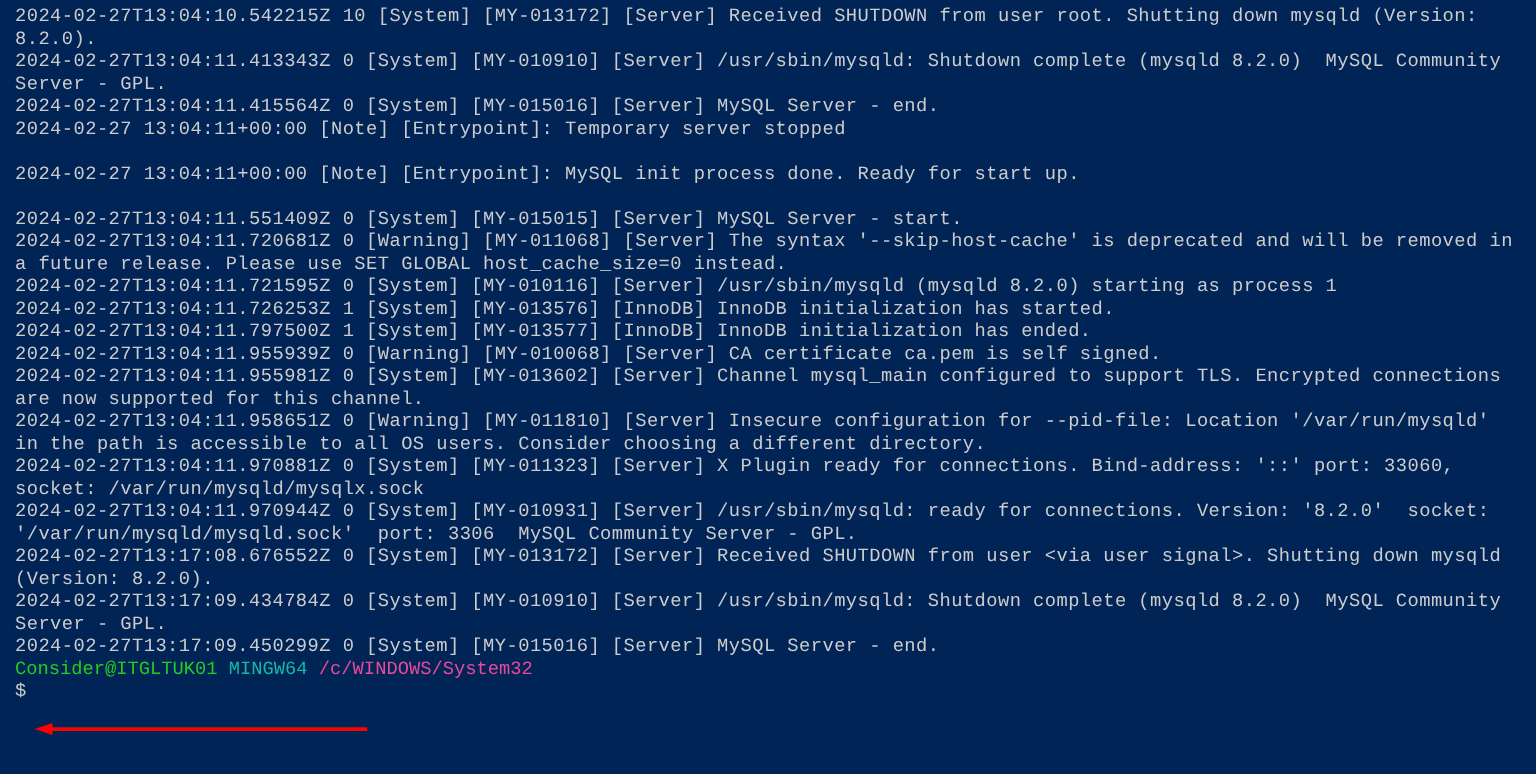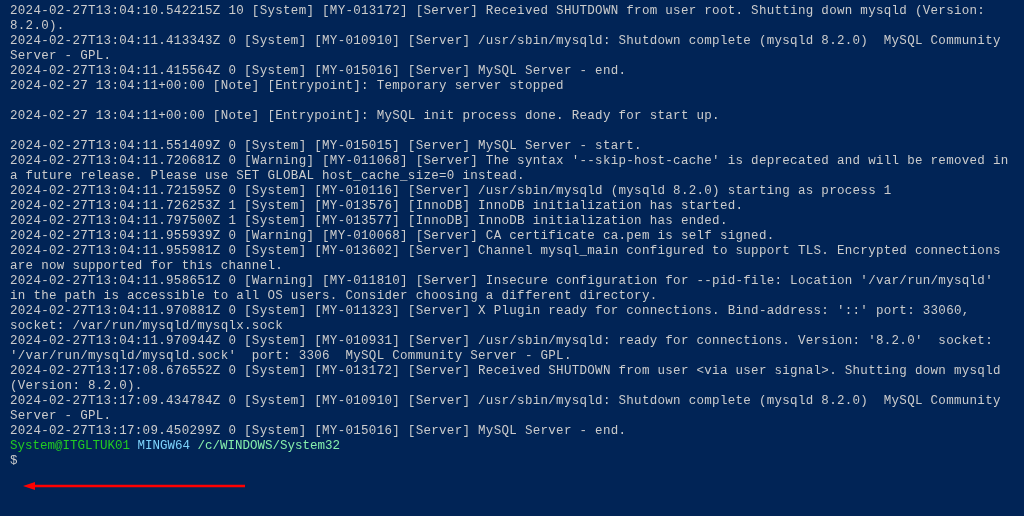--- a/index.html
+++ b/index.html
@@ -28,44 +28,44 @@
     .log-line {
       display: block;
     }
     .prompt-line {
       margin-top: 0px;
     }
     .prompt-user {
       color: #22cc22;
     }
     .prompt-os {
-      color: #7dd3fc;
+      color: #14b8a6;
     }
     .prompt-path {
-      color: #86efac;
+      color: #ec4899;
     }
     .prompt-dollar {
       color: #cccccc;
     }
     .arrow-wrap {
       position: absolute;
       bottom: 25px;
       left: 23px;
     }
     .arrow-svg {
       display: block;
     }
   </style>
 </head>
 <body>
 
 <div class="terminal-output" id="log-container"><span class="log-line">2024-02-27T13:04:10.542215Z 10 [System] [MY-013172] [Server] Received SHUTDOWN from user root. Shutting down mysqld (Version: 8.2.0).</span><span class="log-line">2024-02-27T13:04:11.413343Z 0 [System] [MY-010910] [Server] /usr/sbin/mysqld: Shutdown complete (mysqld 8.2.0)  MySQL Community Server - GPL.</span><span class="log-line">2024-02-27T13:04:11.415564Z 0 [System] [MY-015016] [Server] MySQL Server - end.</span><span class="log-line">2024-02-27 13:04:11+00:00 [Note] [Entrypoint]: Temporary server stopped</span><span class="log-line">&nbsp;</span><span class="log-line">2024-02-27 13:04:11+00:00 [Note] [Entrypoint]: MySQL init process done. Ready for start up.</span><span class="log-line">&nbsp;</span><span class="log-line">2024-02-27T13:04:11.551409Z 0 [System] [MY-015015] [Server] MySQL Server - start.</span><span class="log-line">2024-02-27T13:04:11.720681Z 0 [Warning] [MY-011068] [Server] The syntax '--skip-host-cache' is deprecated and will be removed in a future release. Please use SET GLOBAL host_cache_size=0 instead.</span><span class="log-line">2024-02-27T13:04:11.721595Z 0 [System] [MY-010116] [Server] /usr/sbin/mysqld (mysqld 8.2.0) starting as process 1</span><span class="log-line">2024-02-27T13:04:11.726253Z 1 [System] [MY-013576] [InnoDB] InnoDB initialization has started.</span><span class="log-line">2024-02-27T13:04:11.797500Z 1 [System] [MY-013577] [InnoDB] InnoDB initialization has ended.</span><span class="log-line">2024-02-27T13:04:11.955939Z 0 [Warning] [MY-010068] [Server] CA certificate ca.pem is self signed.</span><span class="log-line">2024-02-27T13:04:11.955981Z 0 [System] [MY-013602] [Server] Channel mysql_main configured to support TLS. Encrypted connections are now supported for this channel.</span><span class="log-line">2024-02-27T13:04:11.958651Z 0 [Warning] [MY-011810] [Server] Insecure configuration for --pid-file: Location '/var/run/mysqld' in the path is accessible to all OS users. Consider choosing a different directory.</span><span class="log-line">2024-02-27T13:04:11.970881Z 0 [System] [MY-011323] [Server] X Plugin ready for connections. Bind-address: '::' port: 33060, socket: /var/run/mysqld/mysqlx.sock</span><span class="log-line">2024-02-27T13:04:11.970944Z 0 [System] [MY-010931] [Server] /usr/sbin/mysqld: ready for connections. Version: '8.2.0'  socket: '/var/run/mysqld/mysqld.sock'  port: 3306  MySQL Community Server - GPL.</span><span class="log-line">2024-02-27T13:17:08.676552Z 0 [System] [MY-013172] [Server] Received SHUTDOWN from user &lt;via user signal&gt;. Shutting down mysqld (Version: 8.2.0).</span><span class="log-line">2024-02-27T13:17:09.434784Z 0 [System] [MY-010910] [Server] /usr/sbin/mysqld: Shutdown complete (mysqld 8.2.0)  MySQL Community Server - GPL.</span><span class="log-line">2024-02-27T13:17:09.450299Z 0 [System] [MY-015016] [Server] MySQL Server - end.</span></div>
 
 <div class="prompt-line">
-  <span class="prompt-user">System@ITGLTUK01</span>
+  <span class="prompt-user">Consider@ITGLTUK01</span>
   <span class="prompt-os">MINGW64</span>
   <span class="prompt-path">/c/WINDOWS/System32</span>
   <br>
   <span class="prompt-dollar">$</span>
 </div>
 
 <div class="arrow-wrap">
   <svg class="arrow-svg" width="222" height="10">
     <line x1="10" y1="5" x2="222" y2="5" stroke="#ff0000" stroke-width="2.5"></line>
     <polygon points="0,5 12,1 12,9" fill="#ff0000"></polygon>

